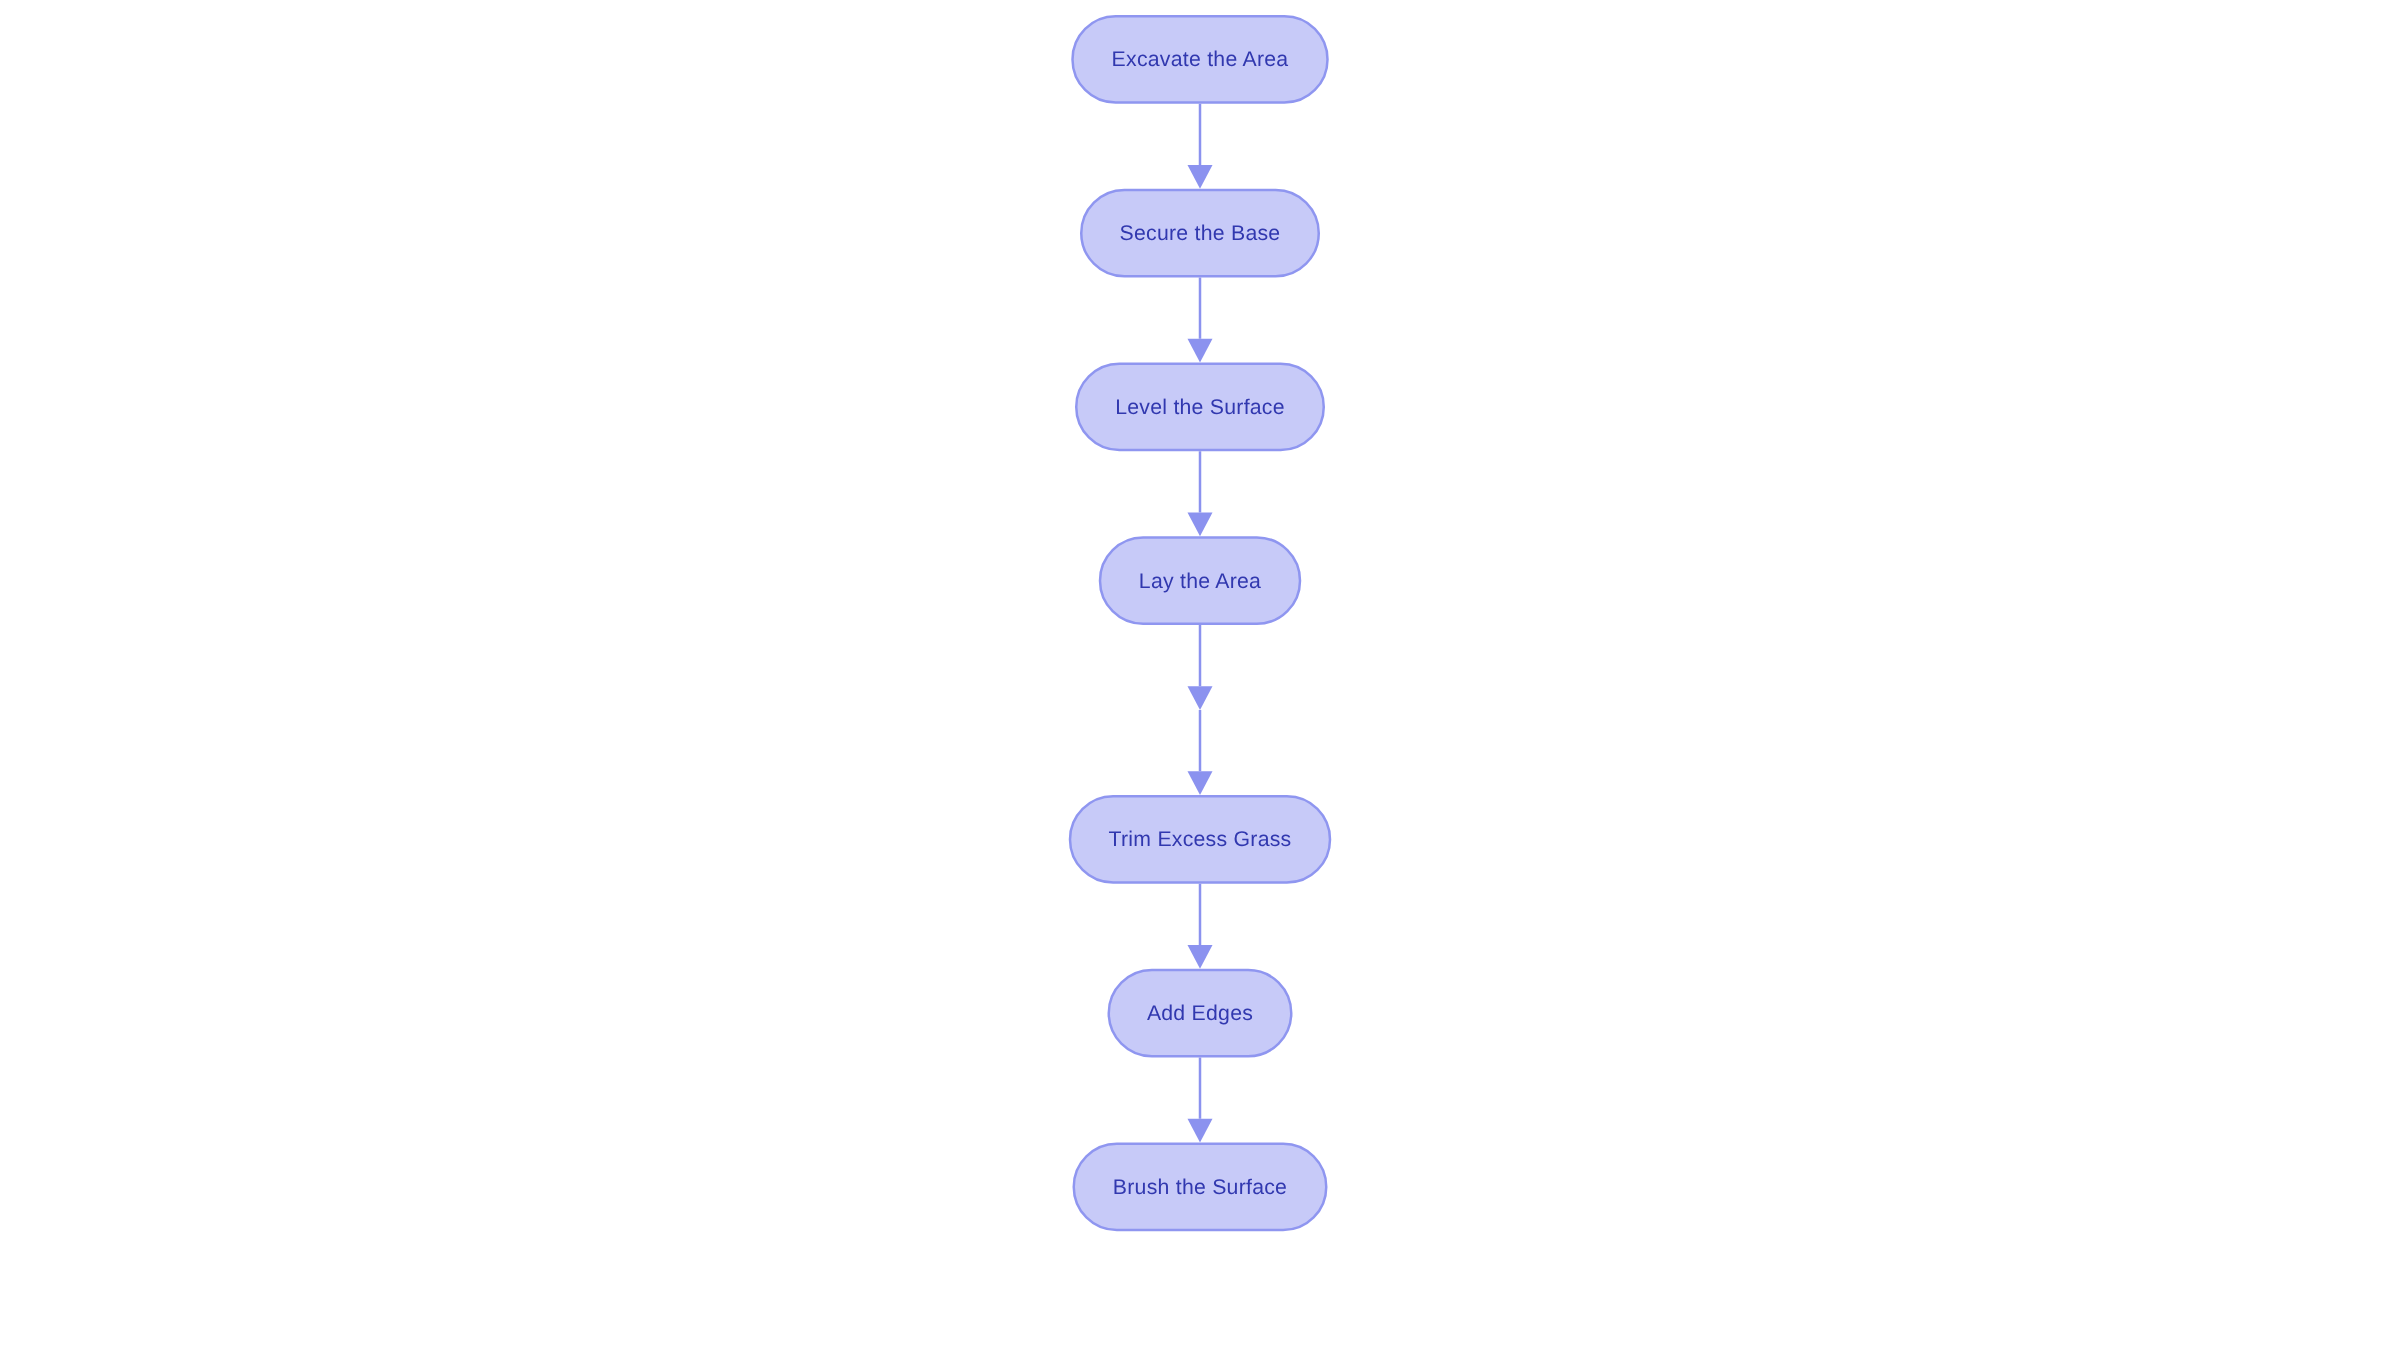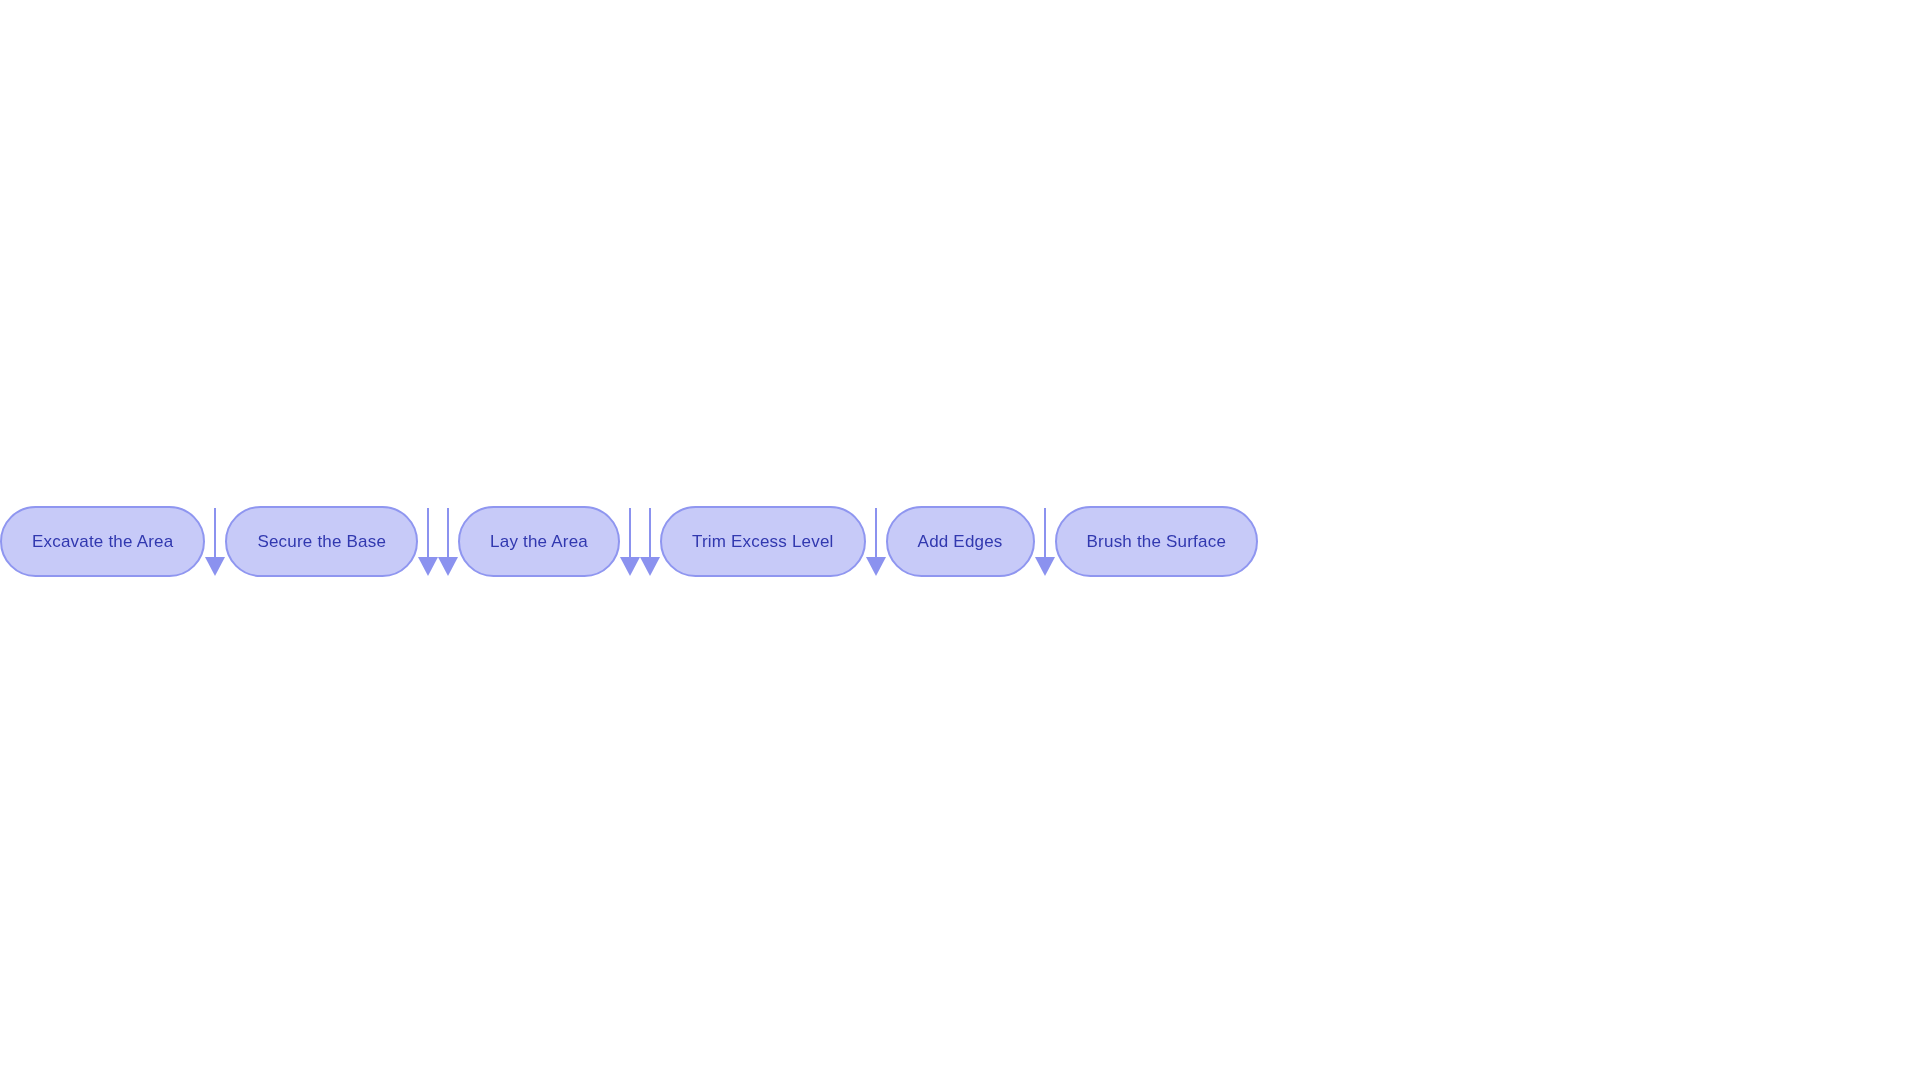--- a/index.html
+++ b/index.html
@@ -8,22 +8,23 @@
     background: #ffffff;
     width: 1920px;
     height: 1083px;
     overflow: hidden;
     font-family: "Liberation Sans", "DejaVu Sans", sans-serif;
   }
   .flowchart {
     width: 1920px;
     height: 1083px;
     display: flex;
-    flex-direction: row;
+    flex-direction: column;
     align-items: center;
+    padding-top: 12px;
     box-sizing: border-box;
   }
   .flow-node {
     height: 71px;
     min-width: 60px;
     padding: 0 30px;
     box-sizing: border-box;
     background: #c7caf8;
     border: 2px solid #8f96f0;
     border-radius: 36px;
@@ -72,20 +73,23 @@
 
   <div class="flow-node">
     <span>Secure the Base</span>
   </div>
 
   <div class="connector">
     <div class="line"></div>
     <div class="arrowhead"></div>
   </div>
 
+  <div class="flow-node">
+    <span>Level the Surface</span>
+  </div>
 
   <div class="connector">
     <div class="line"></div>
     <div class="arrowhead"></div>
   </div>
 
   <div class="flow-node">
     <span>Lay the Area</span>
   </div>
 
@@ -94,21 +98,21 @@
     <div class="arrowhead"></div>
   </div>
 
 
   <div class="connector">
     <div class="line"></div>
     <div class="arrowhead"></div>
   </div>
 
   <div class="flow-node">
-    <span>Trim Excess Level</span>
+    <span>Trim Excess Grass</span>
   </div>
 
   <div class="connector">
     <div class="line"></div>
     <div class="arrowhead"></div>
   </div>
 
   <div class="flow-node">
     <span>Add Edges</span>
   </div>

